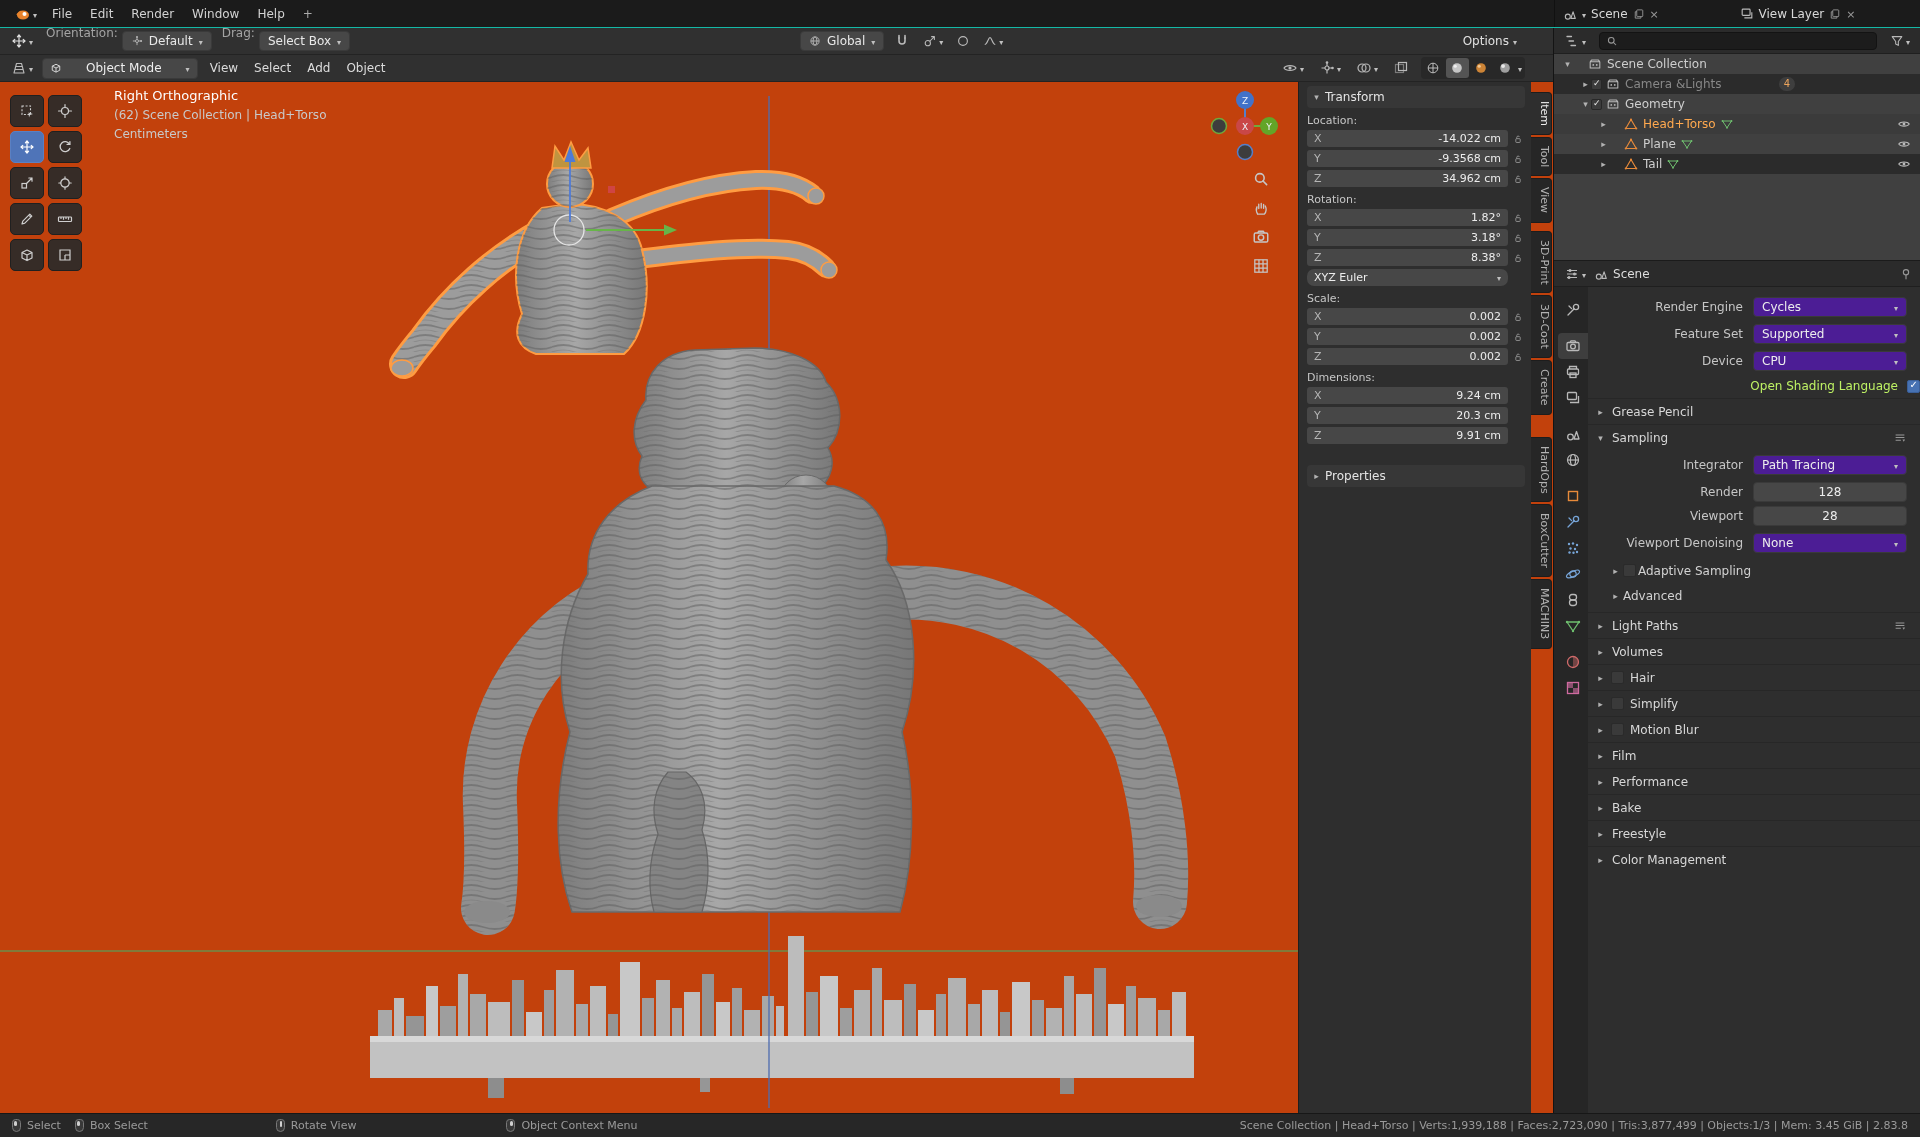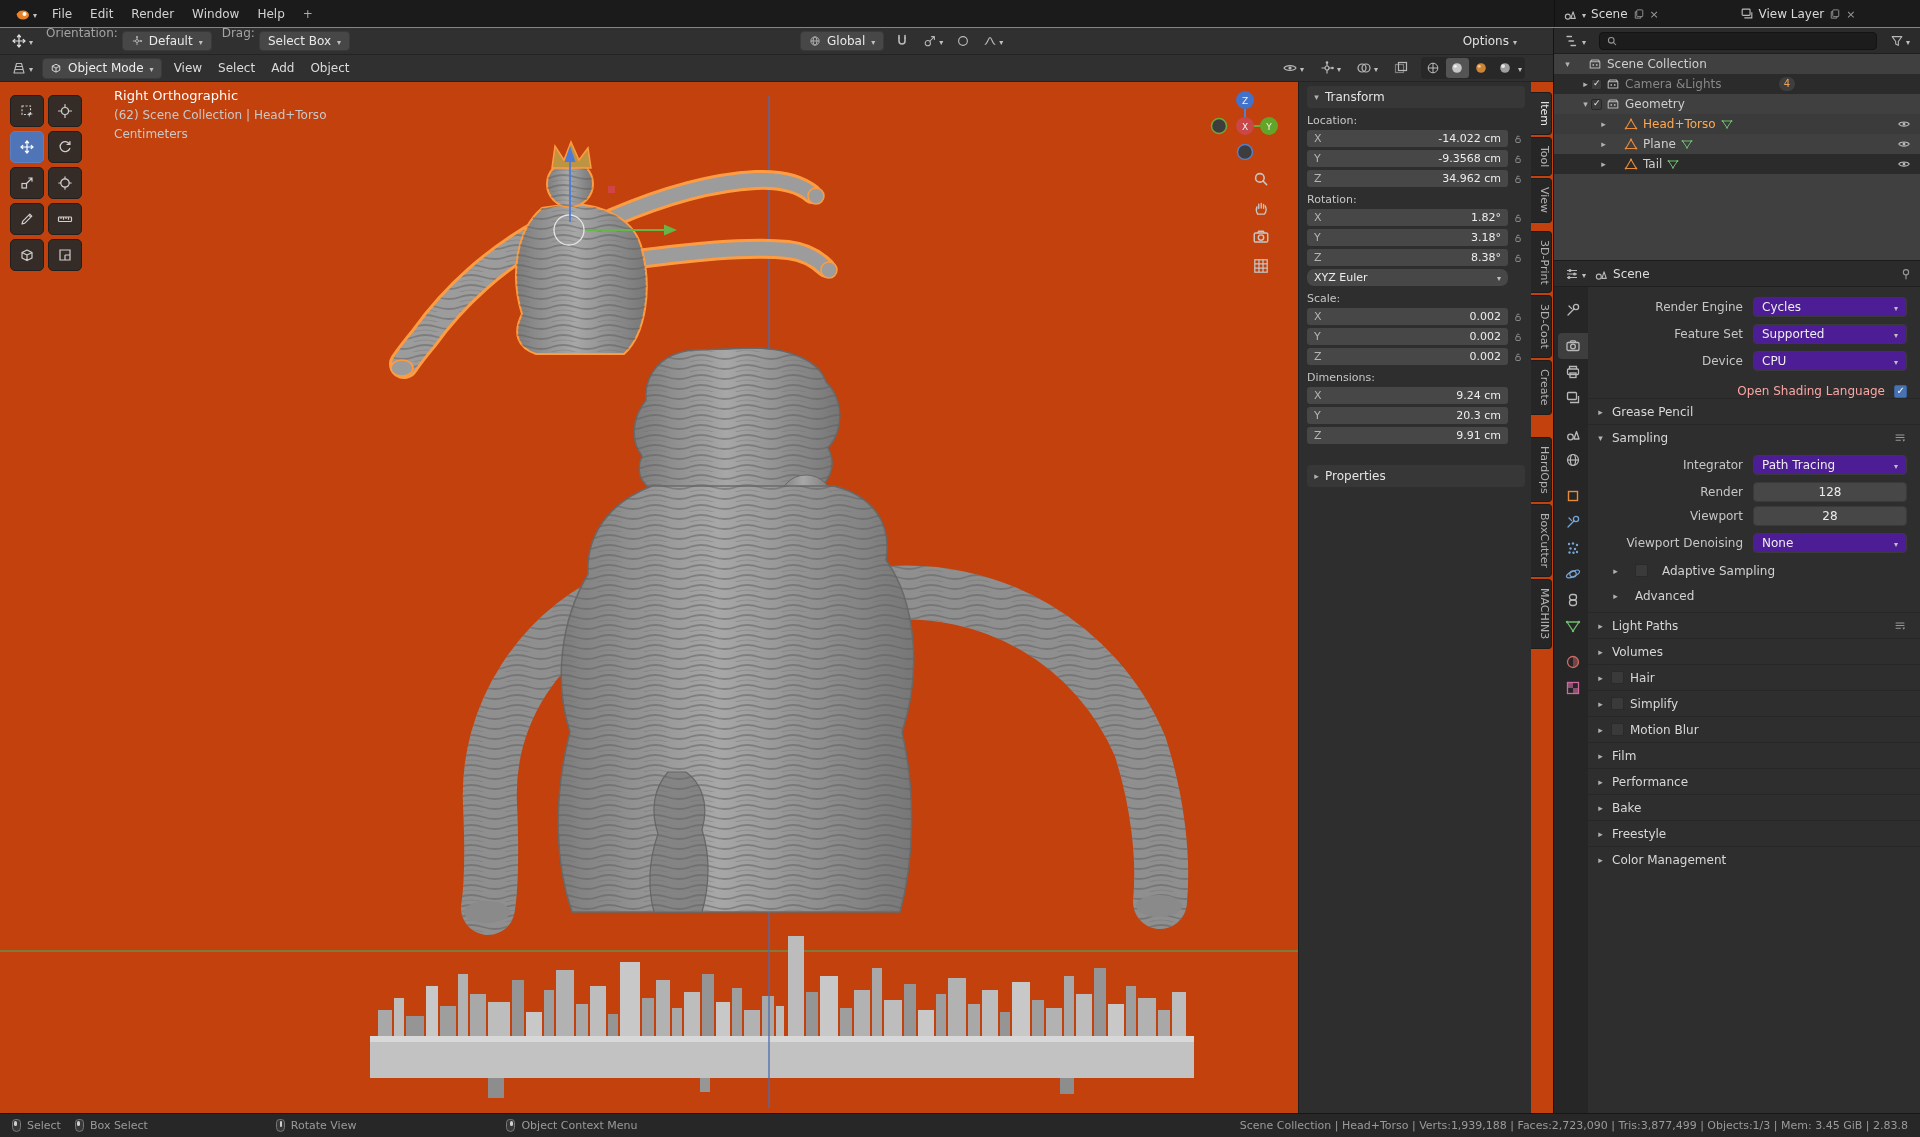--- a/index.html
+++ b/index.html
@@ -27,21 +27,21 @@
 #editor{position:absolute;left:0;top:28px;width:1553px;bottom:24px}
 #rightcol{position:absolute;left:1553px;right:0;top:28px;bottom:24px;background:#2b2b2b;border-left:1px solid #141414}
 #toolsettings,#vpheader{height:27px;background:#303030;border-bottom:1px solid #232323;display:flex;align-items:center;position:relative;padding:0 8px;color:#d5d5d5}
 .ts-label{color:#a3a3a3;margin:0 4px 16px 10px}
 .dd-btn{display:inline-flex;align-items:center;gap:6px;background:#474747;border:1px solid #3a3a3a;border-radius:4px;height:20px;padding:0 8px;color:#e9e9e9;white-space:nowrap}
 .icon-btn{display:inline-flex;align-items:center;gap:2px;padding:0 3px}
 #ts-center{position:absolute;left:800px;display:flex;align-items:center;gap:7px}
 #ts-right{position:absolute;right:36px;display:flex;align-items:center;gap:4px;color:#e0e0e0}
 #vp-menus{display:flex;margin-left:4px}
 .vp-menu{padding:0 8px;line-height:27px;color:#dcdcdc}
-.mode-dd{display:inline-flex;align-items:center;gap:6px;background:#474747;border:1px solid #3a3a3a;border-radius:4px;height:21px;padding:0 7px;margin-left:6px;color:#eee}
+.mode-dd{display:inline-flex;align-items:center;gap:24px;background:#474747;border:1px solid #3a3a3a;border-radius:4px;height:21px;padding:0 7px;margin-left:6px;color:#eee}
 #vp-right{position:absolute;right:28px;display:flex;align-items:center;gap:9px}
 .seg{display:flex;align-items:center;background:#282828;border-radius:4px;padding:1px 3px 1px 1px;gap:1px}
 .sph{width:23px;height:20px;display:flex;align-items:center;justify-content:center;border-radius:3px}
 .sph.active{background:#545454}
 
 #viewport{position:absolute;left:0;right:0;top:54px;bottom:0;background:#c2410c;overflow:hidden}
 #scene{position:absolute;inset:0;width:100%;height:100%}
 #vp-overlay{position:absolute;left:114px;top:4px;line-height:19.5px;color:#c9c9c9;font-size:12px}
 #vp-overlay .l1{color:#fdfdfd;font-size:13px}
 #toolbar{position:absolute;left:10px;top:13px;display:grid;grid-template-columns:34px 34px;gap:4px}
@@ -91,25 +91,25 @@
 #pr-content{position:absolute;left:34px;right:0;top:26px;bottom:0;padding-top:6px;overflow:hidden}
 .field-row{display:flex;align-items:center;height:27px;padding-right:13px}
 .h30{height:30px}.h24{height:24px}
 .field-label{width:165px;text-align:right;color:#c6c6c6;padding-right:10px;flex:none}
 .field-dd{flex:1;height:20px;background:#4c1d95;border:1px solid #3a3a3a;border-radius:4px;display:flex;align-items:center;padding:0 8px;color:#ececec}
 .field-dd .dd-car{margin-left:auto}
 .numbox{flex:1;height:20px;background:#474747;border:1px solid #3a3a3a;border-radius:4px;display:flex;align-items:center;justify-content:center;color:#ececec}
 .checkbox{width:13px;height:13px;background:#3a3a3a;border:1px solid #2a2a2a;border-radius:2px;position:relative;flex:none}
 .checkbox.checked{background:#4772b3;border-color:#3a5f99}
 .checkbox.checked::after{content:"✓";position:absolute;left:1.5px;top:-1.5px;font-size:10px;color:#fff}
-.osl-row{display:flex;align-items:flex-end;justify-content:flex-end;gap:9px;height:24px;padding-right:13px;color:#fca5a5}
+.osl-row{display:flex;align-items:center;justify-content:flex-end;gap:9px;height:24px;color:#bef264}
 .prop-panel{display:flex;align-items:center;gap:5px;height:26px;padding:0 13px 0 7px;border-top:1px solid #272727;color:#d8d8d8}
 .plabel{margin-left:1px}
 .samp{padding-bottom:4px}
-.subpanel{display:flex;align-items:center;gap:14px;height:25px;padding-left:22px;color:#d2d2d2}
+.subpanel{display:flex;align-items:center;gap:2px;height:25px;padding-left:22px;color:#d2d2d2}
 
 #statusbar{position:absolute;left:0;right:0;bottom:0;height:24px;background:#272727;border-top:1px solid #171717;display:flex;align-items:center;padding:0 12px;color:#9a9a9a;font-size:11px}
 #sb-left{display:flex;align-items:center}
 .sb-item{display:flex;align-items:center;gap:6px;white-space:nowrap}
 .sb-item:nth-of-type(2){margin-left:14px}
 .sb-item:nth-of-type(3){margin-left:128px}
 .sb-item:nth-of-type(4){margin-left:150px}
 .sb-right{margin-left:auto;color:#9a9a9a;white-space:nowrap}
 .mouse{position:relative;width:9px;height:13px;border:1px solid #777;border-radius:4px 4px 5px 5px;background:#383838;flex:none}
 .mouse::after{content:"";position:absolute;background:#cfcfcf;border-radius:1.5px}

